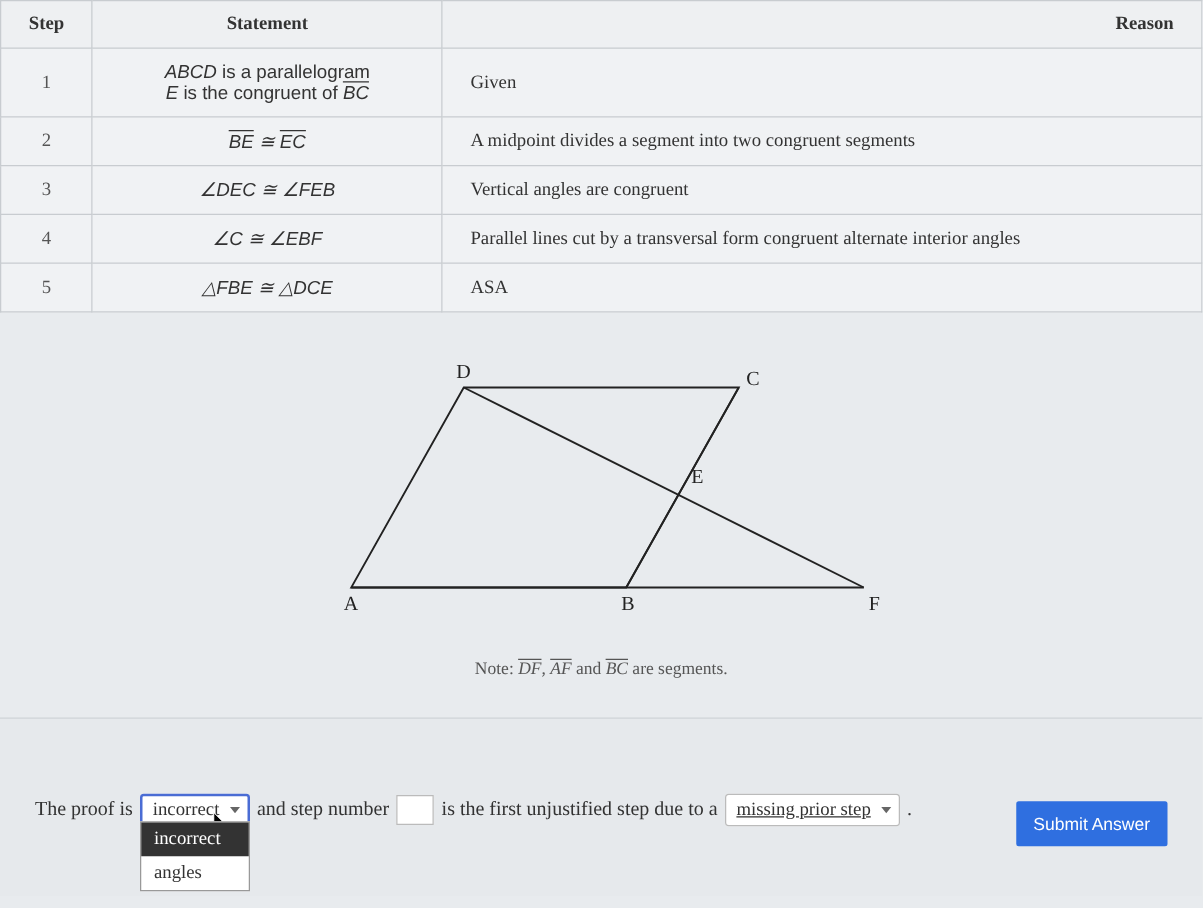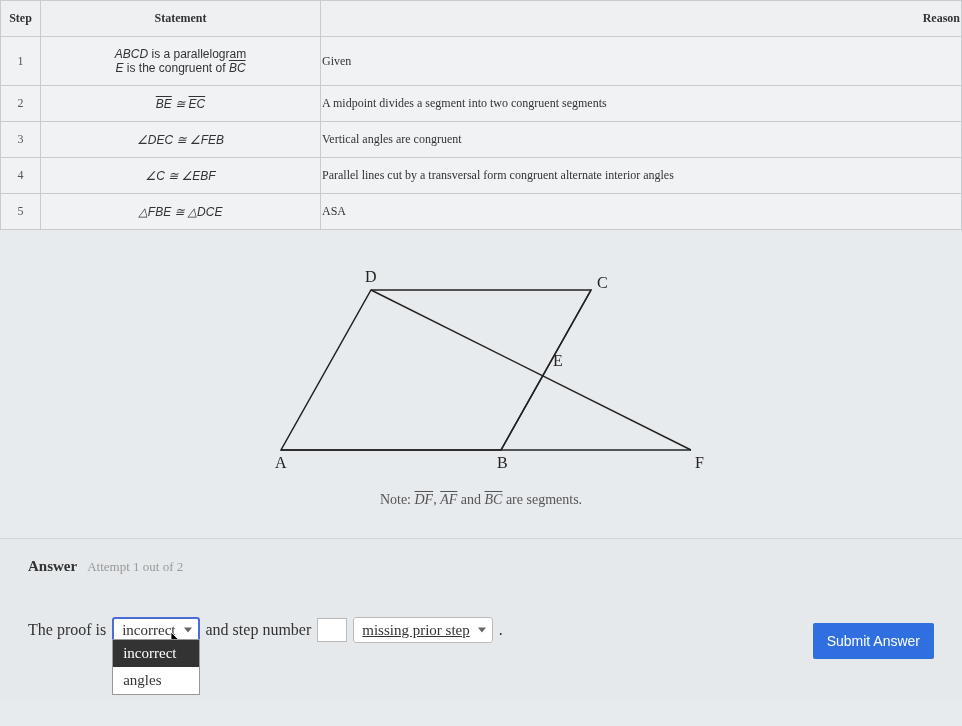--- a/index.html
+++ b/index.html
@@ -11,24 +11,24 @@
     color: #333;
     width: 962px;
   }
   table.proof {
     border-collapse: collapse;
     width: 100%;
     background: #f0f2f4;
   }
   table.proof th, table.proof td {
     border: 1px solid #c8ccd0;
-    padding: 10px 1px;
+    padding: 10px 22px;
     text-align: left;
     vertical-align: middle;
-    font-size: 12px;
+    font-size: 15px;
   }
   table.proof th {
     font-weight: bold;
     background: #eef0f2;
     text-align: center;
   }
   table.proof td.step-num {
     text-align: center;
     width: 40px;
     color: #555;
@@ -51,21 +51,21 @@
   .math { font-style: italic; }
   .diagram-area {
     text-align: center;
     padding: 30px 0 10px 0;
   }
   .diagram-area svg { display: block; margin: 0 auto; }
   .note {
     text-align: center;
     font-size: 14px;
     color: #555;
-    margin: 2px 0 30px 0;
+    margin: 18px 0 30px 0;
   }
   .answer-block {
     padding: 18px 28px 40px 28px;
     border-top: 1px solid #d0d4d8;
     background: #e6e9ec;
     position: relative;
   }
   .answer-heading {
     font-weight: bold;
     font-size: 15px;
@@ -219,24 +219,20 @@
       <text x="444" y="208">F</text>
     </g>
   </svg>
 </div>
 
 <div class="note">
   <span>Note: </span><span class="overline">DF</span><span>, </span><span class="overline">AF</span><span> and </span><span class="overline">BC</span><span> are segments.</span>
 </div>
 
 <div class="answer-block">
-  <div>
-    <span class="answer-heading">Answer</span>
-    <span class="attempt">Attempt 1 out of 2</span>
-  </div>
 
   <div class="sentence">
     <span>The proof is</span>
 
     <span class="dropdown">
       <span class="dropdown-btn">
         <span>incorrect</span>
         <span class="chev"></span>
       </span>
       <span class="dropdown-menu">
@@ -245,20 +241,21 @@
       </span>
       <svg class="cursor" style="left:58px;top:10px" viewBox="0 0 14 20">
           <path d="M1 1 L1 15 L4 12 L7 18 L9 17 L6 11 L11 11 Z" fill="#000" stroke="#fff" stroke-width="0.8"></path>
         </svg>
     </span>
 
     <span>and step number</span>
 
     <input class="step-input" value="" style="">
 
+    <span>is the first unjustified step due to a</span>
 
     <span class="dropdown">
       <span class="dropdown-btn gray">
         <span>missing prior step</span>
         <span class="chev"></span>
       </span>
     </span>
     <span>.</span>
 
     <button class="submit-btn" style="margin-left:auto">Submit Answer</button>

